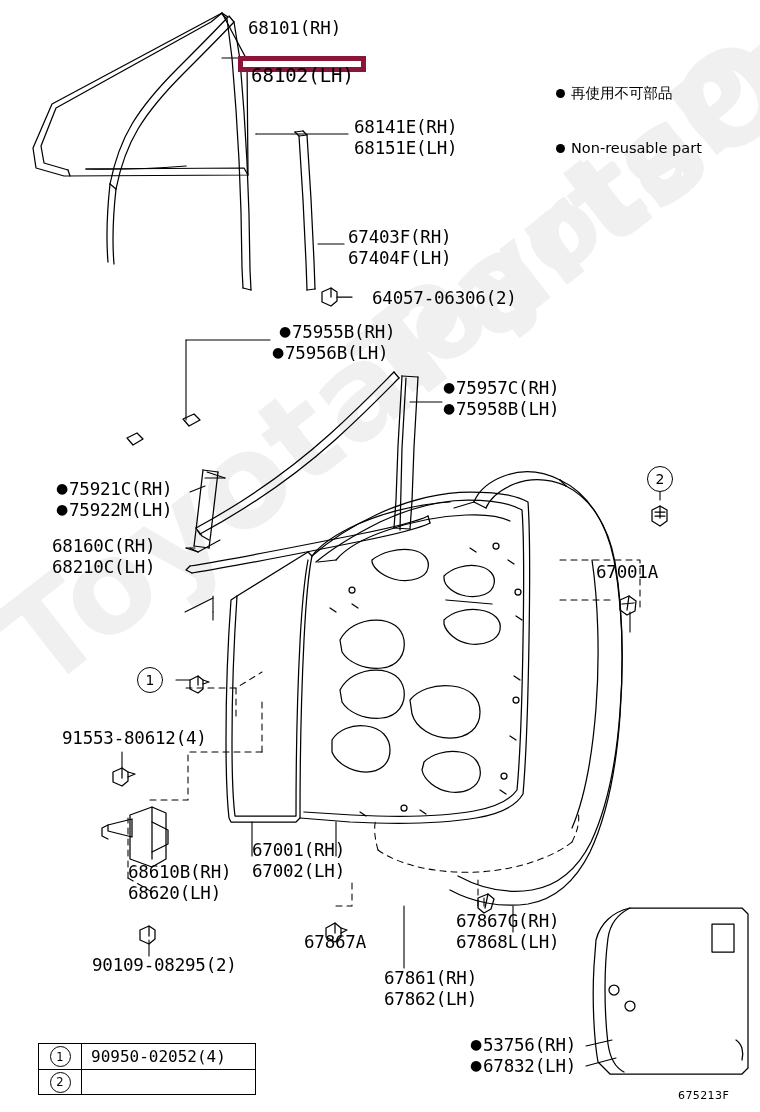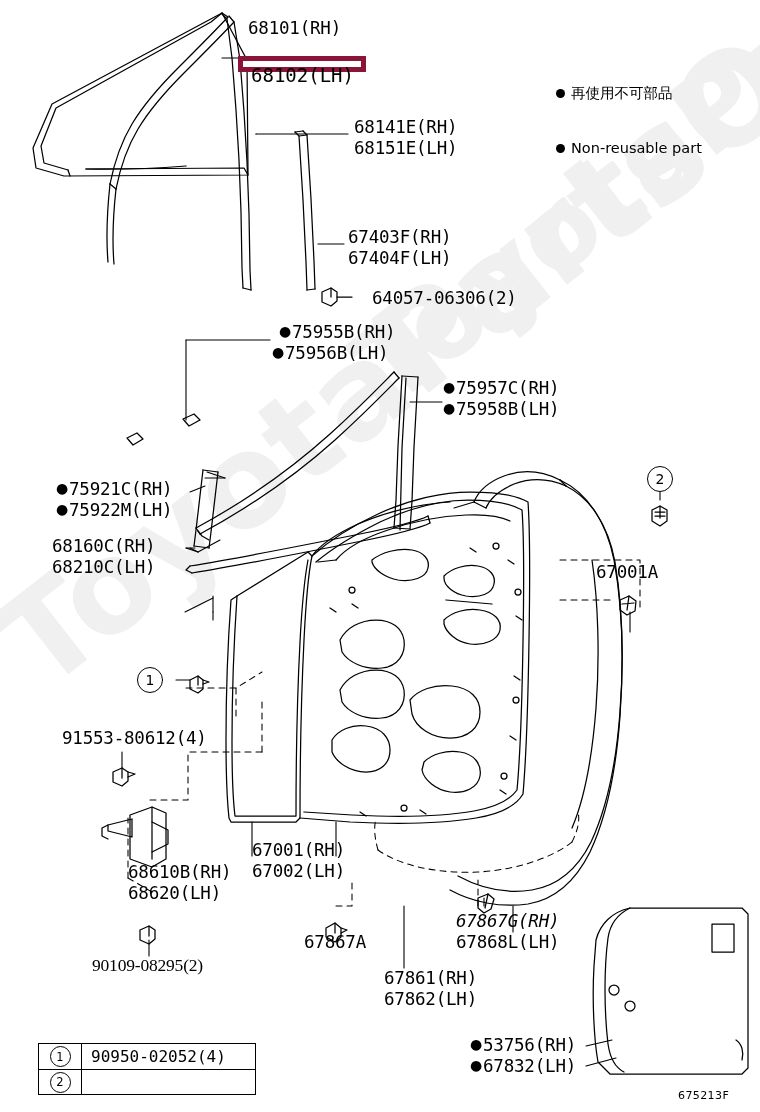--- a/index.html
+++ b/index.html
@@ -325,30 +325,30 @@
 
   <div class="lbl" style="left:52px;top:536px;">68160C(RH)</div>
   <div class="lbl" style="left:52px;top:557px;">68210C(LH)</div>
 
 
   <div class="lbl" style="left:62px;top:728px;">91553-80612(4)</div>
 
   <div class="lbl" style="left:128px;top:862px;">68610B(RH)</div>
   <div class="lbl" style="left:128px;top:883px;">68620(LH)</div>
 
-  <div class="lbl" style="left:92px;top:955px;font-family:Liberation Serif, serif;">90109-08295(2)</div>
+  <div class="lbl" style="left:92px;top:955px;">90109-08295(2)</div>
 
   <div class="lbl" style="left:252px;top:840px;">67001(RH)</div>
   <div class="lbl" style="left:252px;top:861px;">67002(LH)</div>
 
   <div class="lbl" style="left:596px;top:562px;">67001A</div>
 
   <div class="lbl" style="left:304px;top:932px;">67867A</div>
 
-  <div class="lbl" style="left:456px;top:911px;font-style:italic;">67867G(RH)</div>
+  <div class="lbl" style="left:456px;top:911px;">67867G(RH)</div>
   <div class="lbl" style="left:456px;top:932px;">67868L(LH)</div>
 
   <div class="lbl" style="left:384px;top:968px;">67861(RH)</div>
   <div class="lbl" style="left:384px;top:989px;">67862(LH)</div>
 
   <div class="lbl" style="left:470px;top:1034px;">
     <span class="dot">●</span><span>53756(RH)</span>
   </div>
   <div class="lbl" style="left:470px;top:1055px;">
     <span class="dot">●</span><span>67832(LH)</span>

